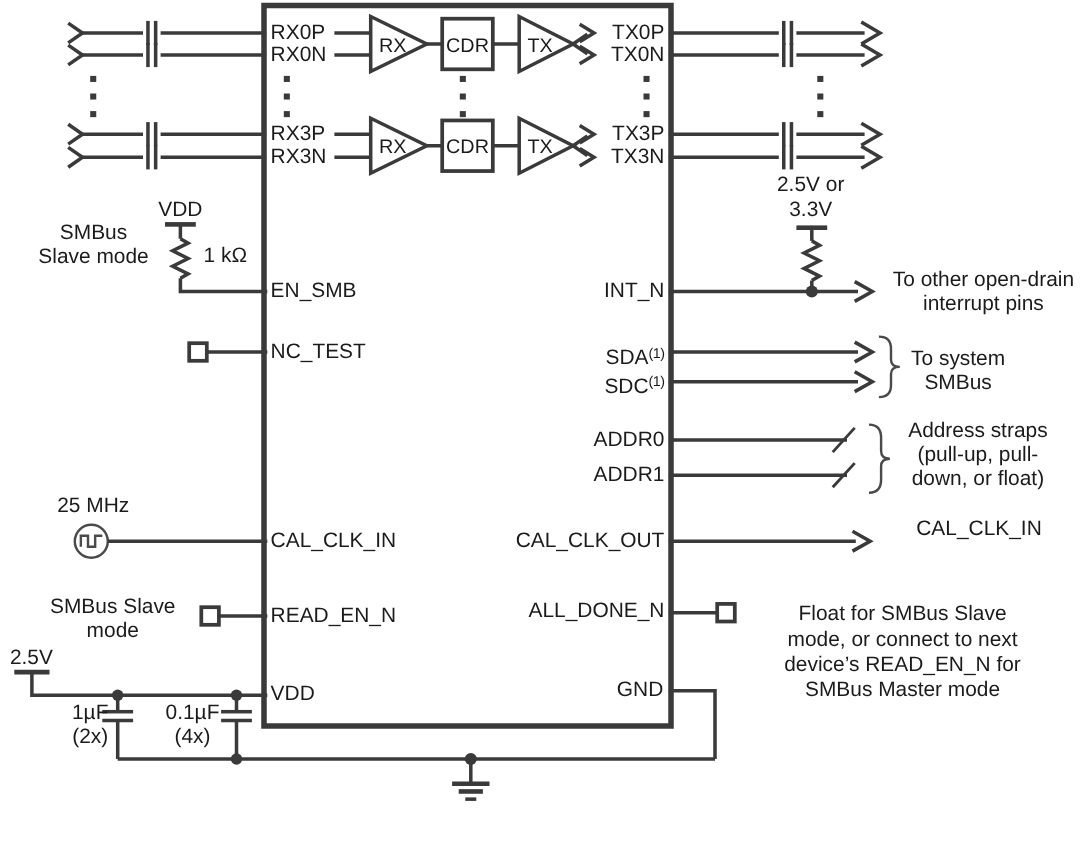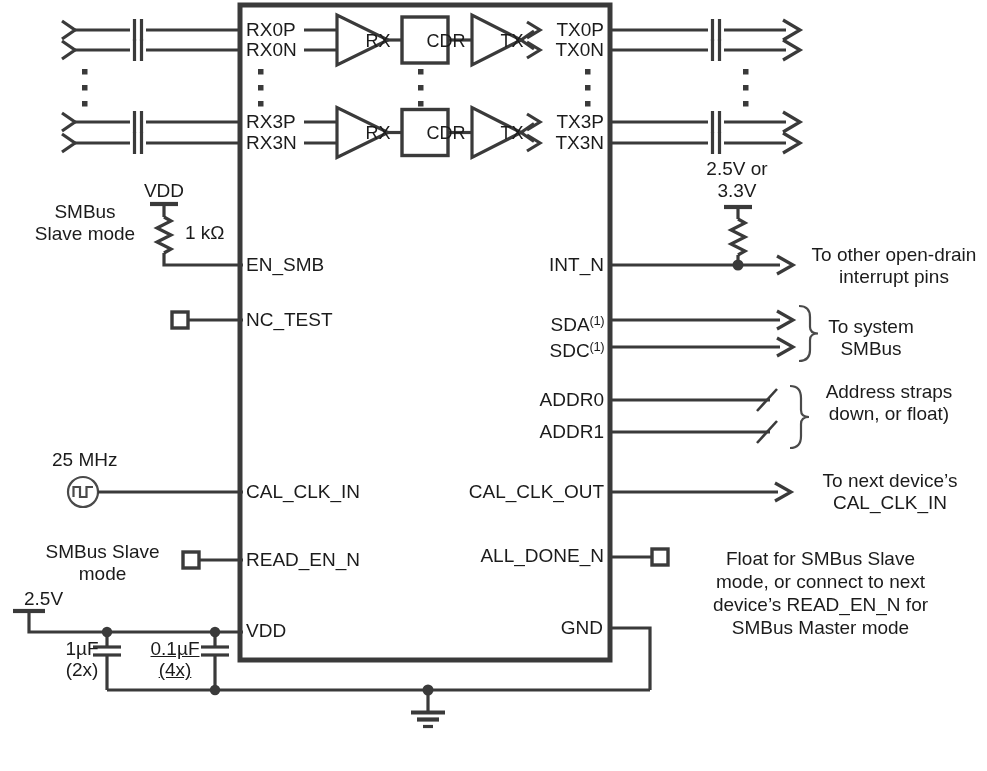--- a/index.html
+++ b/index.html
@@ -2,21 +2,21 @@
 <html><head>
 <meta charset="utf-8">
 <style>
   html,body{margin:0;padding:0;background:#ffffff;}
   #stage{position:relative;width:987px;height:771px;background:#fff;overflow:hidden;
          font-family:"Liberation Sans",sans-serif;}
   #stage svg{position:absolute;left:0;top:0;}
   .lbl{position:absolute;font:19px/20px "Liberation Sans",sans-serif;color:#1b1b1b;white-space:nowrap;}
   .c{text-align:center;}
   .r{text-align:right;}
-  .blk{font-size:18px;padding-left:21px;}
+  .blk{font-size:18px;}
   .sup{font-size:13px;vertical-align:6px;letter-spacing:-0.5px;}
   .fnote{position:absolute;font:19px/21px "Liberation Sans",sans-serif;color:#1b1b1b;white-space:nowrap;}
   .fnote .gap{display:inline-block;width:14px;}
   
   .w{stroke:#3a3a3a;stroke-width:3.2;fill:none;}
   .w4{stroke:#3a3a3a;stroke-width:4.2;fill:none;}
   .thick{stroke:#3a3a3a;stroke-width:5;fill:none;}
   .box{stroke:#3a3a3a;stroke-width:3.4;fill:#ffffff;}
   .tri{stroke:#3a3a3a;stroke-width:3.2;fill:#ffffff;stroke-linejoin:miter;}
   .thin{stroke:#4a4a4a;stroke-width:2.2;fill:none;}
@@ -242,48 +242,48 @@
   <div class="lbl c" style="left:18px;top:201px;width:134px;line-height:22px;">
     <div>SMBus</div>
     <div>Slave mode</div>
   </div>
   <div class="lbl" style="left:185px;top:223px;">1 kΩ</div>
   <div class="lbl" style="left:52px;top:450px;">25 MHz</div>
   <div class="lbl c" style="left:30px;top:541px;width:145px;line-height:22px;">
     <div>SMBus Slave</div>
     <div>mode</div>
   </div>
-  <div class="lbl" style="left:24px;top:589px;">2.5V</div>
+  <div class="lbl" style="left:9px;top:589px;">2.5V</div>
   <div class="lbl c" style="left:52px;top:638px;width:60px;line-height:21px;">
     <div>1µF</div>
     <div>(2x)</div>
   </div>
-  <div class="lbl c" style="left:142px;top:638px;width:66px;line-height:21px;text-decoration:underline;">
+  <div class="lbl c" style="left:142px;top:638px;width:66px;line-height:21px;">
     <div>0.1µF</div>
     <div>(4x)</div>
   </div>
 
   <div class="lbl c" style="left:696px;top:158px;width:82px;line-height:22px;">
     <div>2.5V or</div>
     <div>3.3V</div>
   </div>
   <div class="lbl c" style="left:798px;top:244px;width:192px;line-height:22px;">
     <div>To other open-drain</div>
     <div>interrupt pins</div>
   </div>
   <div class="lbl c" style="left:812px;top:316px;width:118px;line-height:22px;">
     <div>To system</div>
     <div>SMBus</div>
   </div>
   <div class="lbl c" style="left:800px;top:381px;width:178px;line-height:22px;">
     <div>Address straps</div>
+    <div>(pull-up, pull-</div>
     <div>down, or float)</div>
   </div>
   <div class="lbl c" style="left:795px;top:470px;width:190px;line-height:22px;">
-    <div>To next device’s</div>
     <div>CAL_CLK_IN</div>
   </div>
   <div class="lbl c" style="left:648px;top:547px;width:345px;line-height:23px;">
     <div>Float for SMBus Slave</div>
     <div>mode, or connect to next</div>
     <div>device’s READ_EN_N for</div>
     <div>SMBus Master mode</div>
   </div>
 
 

